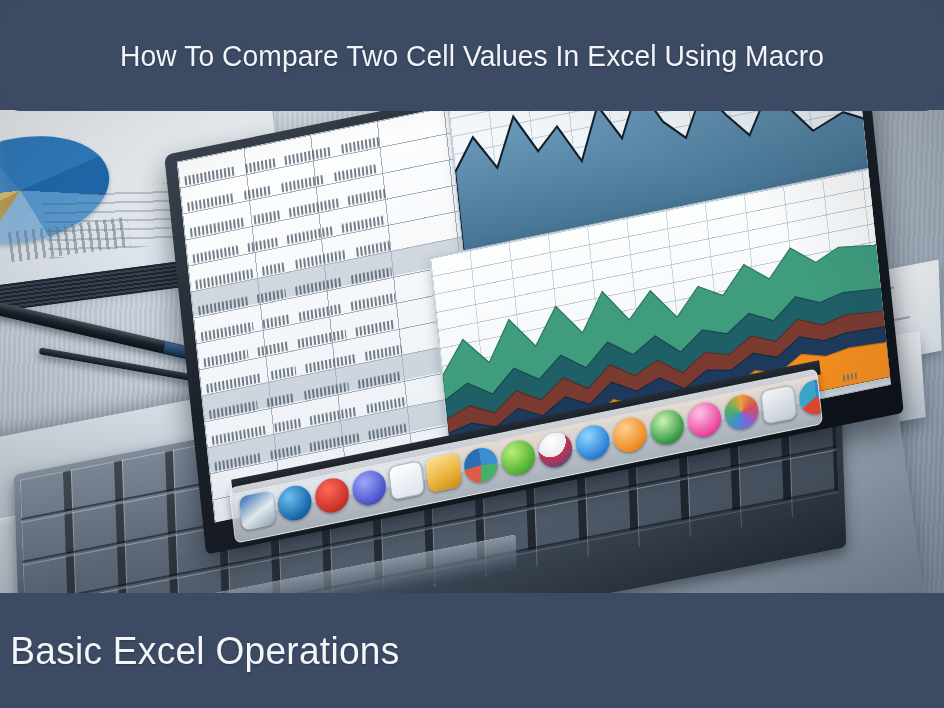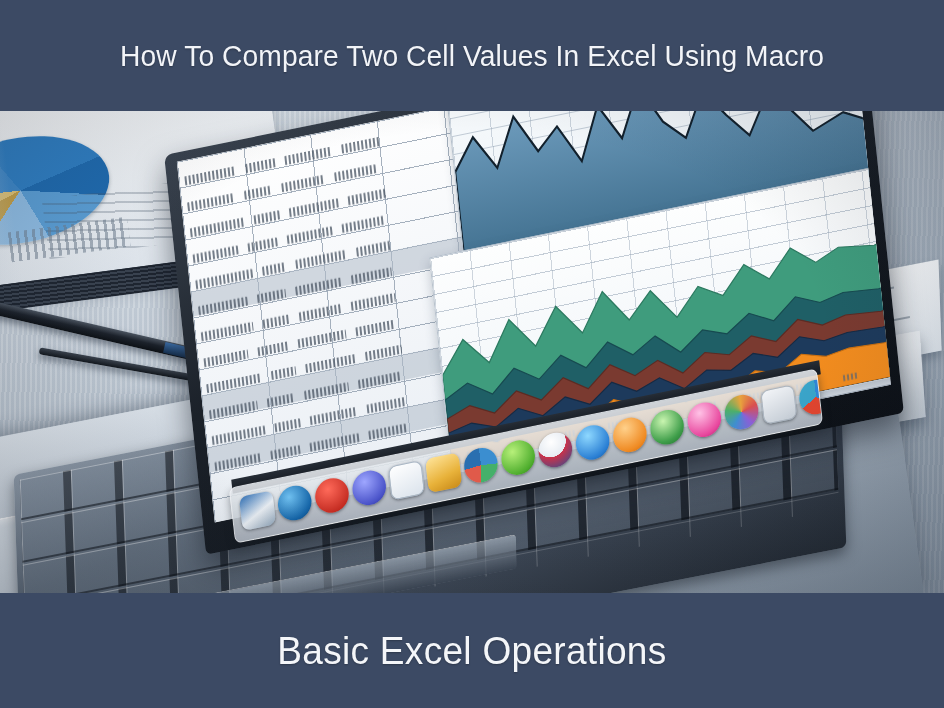--- a/index.html
+++ b/index.html
@@ -10,38 +10,39 @@
     font-family: "Liberation Sans", sans-serif;
   }
   #page { position: relative; width: 944px; height: 708px; background: #3c4a64; overflow: hidden; }
 
   
   #title-banner {
     position: absolute; left: 0; top: 0; width: 944px; height: 111px;
     background: #3c4a64;
     display: flex; align-items: center; justify-content: center;
     z-index: 30;
+    border-radius: 21px;
   }
   #title-text {
     color: #f2f4f8;
     font-size: 30px;
     line-height: 1.32;
     text-align: center;
     font-weight: 400;
     letter-spacing: 0.1px;
     transform: scaleX(0.94);
     width: 860px;
     text-shadow: 0 1px 2px rgba(0,0,0,0.28);
   }
 
   
   #caption-banner {
     position: absolute; left: 0; bottom: 0; width: 944px; height: 115px;
     background: #3c4a64;
-    display: flex; align-items: center; justify-content: center;
+    display: flex; align-items: center; justify-content: flex-start;
     z-index: 30;
   }
   #caption-text {
     color: #f4f6f9;
     font-size: 39px;
     font-weight: 400;
     letter-spacing: 0.3px;
     transform: scaleX(0.95);
     text-shadow: 0 1px 2px rgba(0,0,0,0.25);
   }

